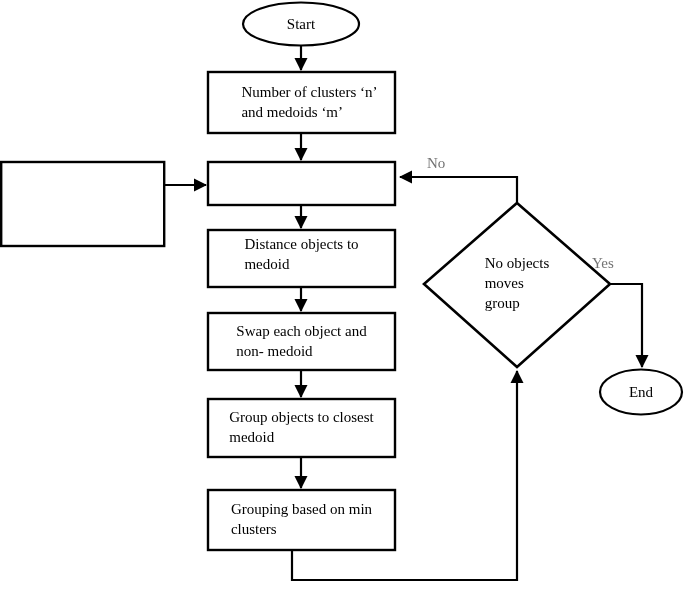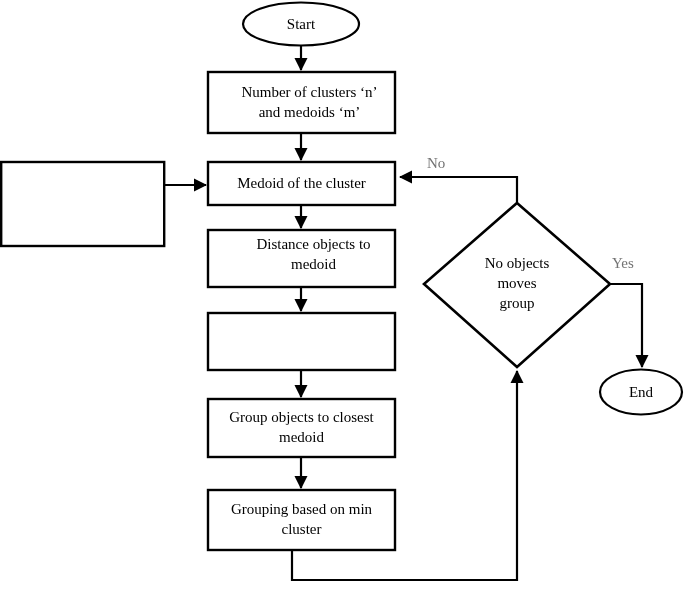--- a/index.html
+++ b/index.html
@@ -20,21 +20,20 @@
     left: 0;
     top: 0;
     width: 685px;
     height: 591px;
   }
   .node-label {
     position: absolute;
     display: flex;
     align-items: center;
     justify-content: center;
-    text-align: center;
     color: #000000;
     font-size: 15px;
     line-height: 1.32;
     white-space: pre-line;
     pointer-events: none;
   }
   .edge-label {
     position: absolute;
     color: #737373;
     font-size: 15px;
@@ -94,35 +93,36 @@
 
     <path d="M 610 284 L 642 284 L 642 367" fill="none" stroke="#000000" stroke-width="2.2" marker-end="url(#arrow)"></path>
   </svg>
 
   <div class="node-label" style="left:243px; top:3px; width:116px; height:43px;">Start</div>
 
   <div class="node-label" style="left:208px; top:72px; width:187px; height:61px;padding-left:8px;">Number of clusters ‘n’
 and medoids ‘m’</div>
 
 
-  <div class="node-label" style="left:208px; top:162px; width:187px; height:43px;">Medoid of the cluster</div>
 
-  <div class="node-label" style="left:208px; top:230px; width:187px; height:49px;padding-left:12px;">Distance objects to
+  <div class="node-label" style="left:208px; top:230px; width:187px; height:49px;">Distance objects to
 medoid</div>
 
+  <div class="node-label" style="left:208px; top:313px; width:187px; height:57px;">Swap each object and
+non- medoid</div>
 
   <div class="node-label" style="left:208px; top:399px; width:187px; height:58px;">Group objects to closest
 medoid</div>
 
   <div class="node-label" style="left:208px; top:490px; width:187px; height:60px;">Grouping based on min
-cluster</div>
+clusters</div>
 
   <div class="node-label" style="left:600px; top:370px; width:82px; height:45px;">End</div>
 
   <div class="node-label" style="left:447px; top:245px; width:140px; height:78px;">No objects
 moves
 group</div>
 
   <div class="edge-label" style="left:427px; top:156px;">No</div>
 
-  <div class="edge-label" style="left:612px; top:256px;">Yes</div>
+  <div class="edge-label" style="left:592px; top:256px;">Yes</div>
 
 </div>
 
 </body></html>

